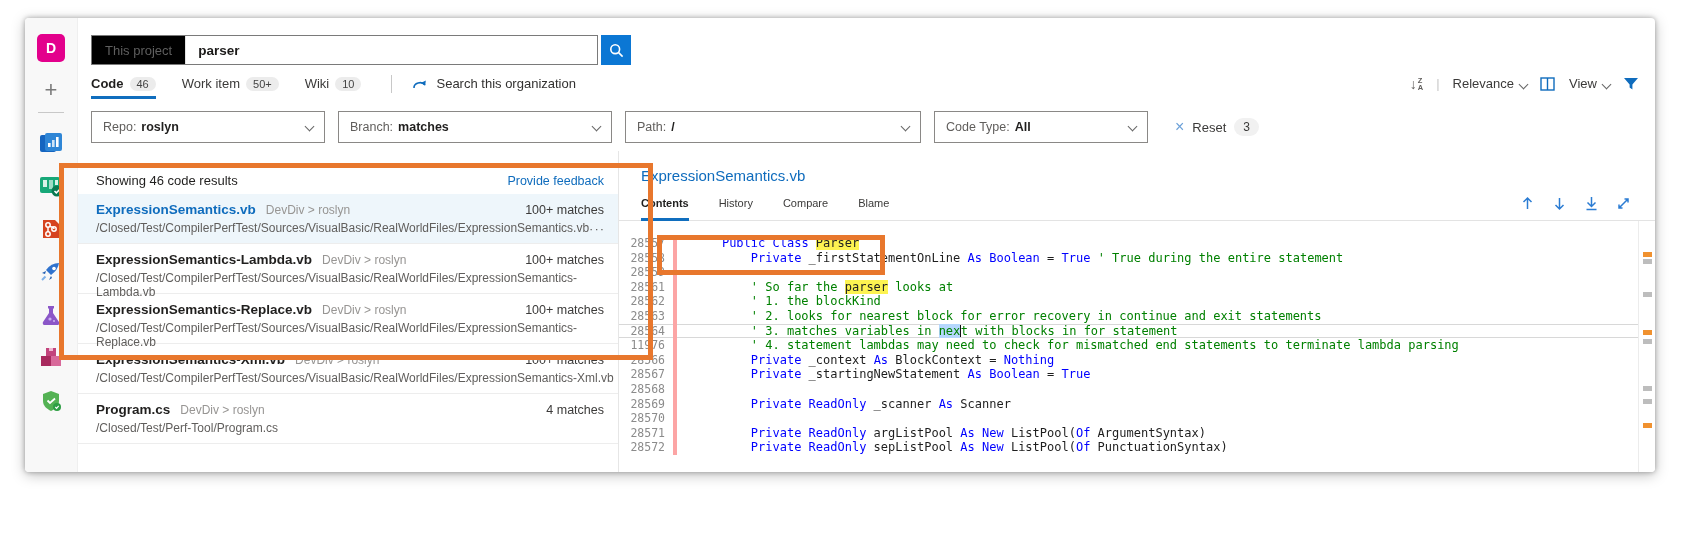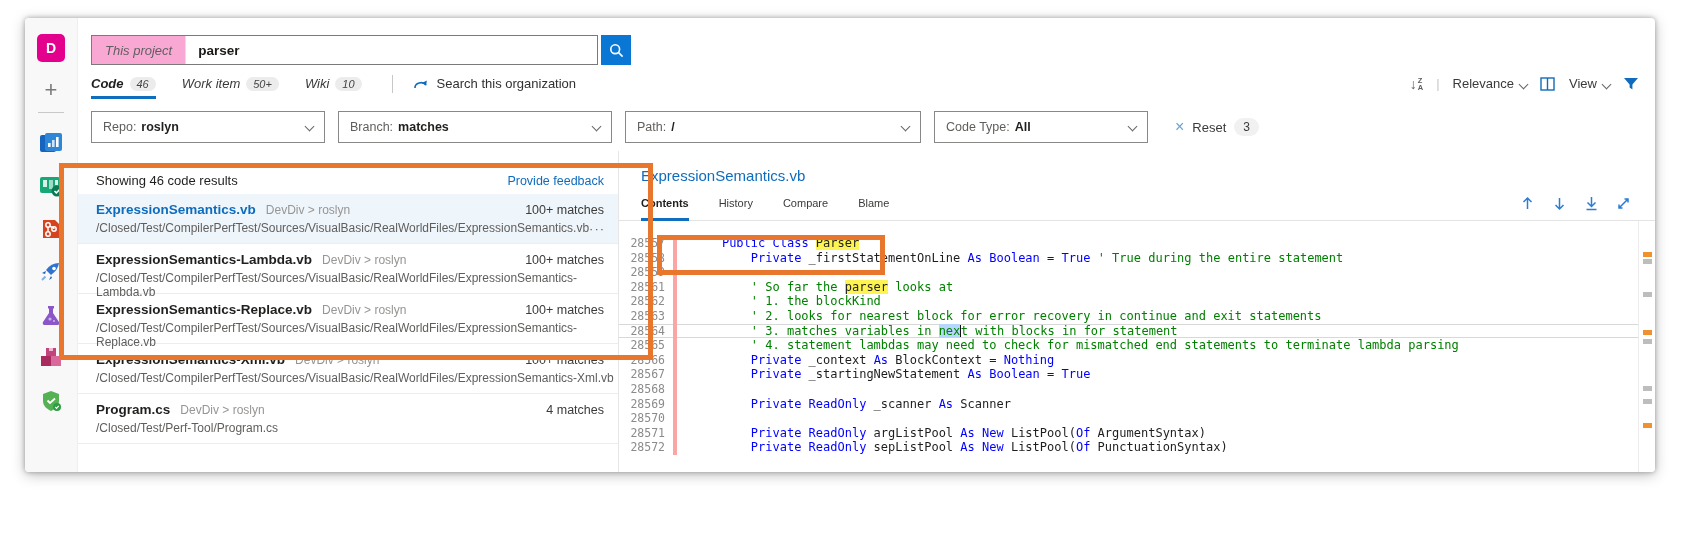--- a/index.html
+++ b/index.html
@@ -13,29 +13,29 @@
         align-items:center;padding-top:16px;flex:none;}
   .avatar{width:28px;height:28px;border-radius:5px;background:#e3008c;color:#fff;font-weight:bold;
           font-size:14px;display:flex;align-items:center;justify-content:center;margin-bottom:18px;}
   .plus{font-size:22px;color:#7a7a7a;line-height:20px;margin-bottom:12px;cursor:default;}
   .rail-div{width:26px;border-top:1px solid #c8c8c8;margin-bottom:16px;}
   .rail-ic{width:28px;height:28px;margin-bottom:15px;display:flex;align-items:center;justify-content:center;}
   
   .main{flex:1;display:flex;flex-direction:column;min-width:0;}
   .search-row{display:flex;align-items:center;padding:17px 0 0 13px;height:30px;flex:none;}
   .searchbox{width:505px;height:28px;border:1px solid #7a7a7a;display:flex;align-items:stretch;background:#fff;}
-  .scope{background:#f9a8d4;color:#5f5f5f;font-size:13px;display:flex;align-items:center;
-         padding:8px 13px;border-right:1px solid #e3e3e3;font-style:italic;}
+  .scope{background:#000000;color:#5f5f5f;font-size:13px;display:flex;align-items:center;
+         padding:8px 13px;border-right:1px solid #e3e3e3;}
   .query{display:flex;align-items:center;padding:0 12px;font-size:13.5px;font-weight:600;color:#1b1a19;}
   .search-btn{width:30px;height:30px;margin-left:3px;background:#0b77d4;border:none;display:flex;
               align-items:center;justify-content:center;cursor:pointer;}
   
   .tabs-row{display:flex;align-items:center;padding:0 16px 0 13px;height:37px;flex:none;}
   .tab{display:flex;align-items:center;gap:6px;margin-right:26px;font-size:13px;color:#3b3a39;
-       position:relative;height:100%;cursor:pointer;font-style:italic;}
+       position:relative;height:100%;cursor:pointer;}
   .tab .tlabel{font-weight:400;}
   .tab.active .tlabel{font-weight:700;color:#201f1e;}
   .tab.active:after{content:"";position:absolute;left:0;right:0;bottom:3px;height:3px;background:#106ebe;}
   .badge{background:#ececec;border-radius:9px;padding:1px 7px;font-size:11px;color:#444;}
   .vdiv{width:1px;height:18px;background:#c8c8c8;margin:0 20px 0 4px;}
   .org-search{display:flex;align-items:center;gap:8px;font-size:13px;color:#323130;cursor:pointer;}
   .tr-right{margin-left:auto;display:flex;align-items:center;gap:13px;color:#3b3a39;font-size:13px;}
   .sort-ic{display:flex;align-items:center;color:#605e5c;}
   .sort-za{display:flex;flex-direction:column;font-size:7.5px;line-height:7px;font-weight:bold;margin-left:1px;}
   .chev{display:inline-block;width:6px;height:6px;border-right:1.4px solid #666;border-bottom:1.4px solid #666;
@@ -371,21 +371,21 @@
                 </div>
                 <div class="cl">
                   <span class="ln">28563</span>
                   <span class="lc"><span class="pl">        </span><span class="cm">' 2. looks for nearest block for error recovery in continue and exit statements</span></span>
                 </div>
                 <div class="cl cur">
                   <span class="ln">28564</span>
                   <span class="lc"><span class="pl">        </span><span class="cm">' 3. matches variables in </span><span class="sel2">nex</span><span class="caret"></span><span class="cm">t with blocks in for statement</span></span>
                 </div>
                 <div class="cl">
-                  <span class="ln">28565</span>
+                  <span class="ln">11976</span>
                   <span class="lc"><span class="pl">        </span><span class="cm">' 4. statement lambdas may need to check for mismatched end statements to terminate lambda parsing</span></span>
                 </div>
                 <div class="cl">
                   <span class="ln">28566</span>
                   <span class="lc"><span class="pl">        </span><span class="kw">Private</span><span class="pl"> _context </span><span class="kw">As</span><span class="pl"> BlockContext = </span><span class="kw">Nothing</span></span>
                 </div>
                 <div class="cl">
                   <span class="ln">28567</span>
                   <span class="lc"><span class="pl">        </span><span class="kw">Private</span><span class="pl"> _startingNewStatement </span><span class="kw">As</span><span class="pl"> </span><span class="kw">Boolean</span><span class="pl"> = </span><span class="kw">True</span></span>
                 </div>

